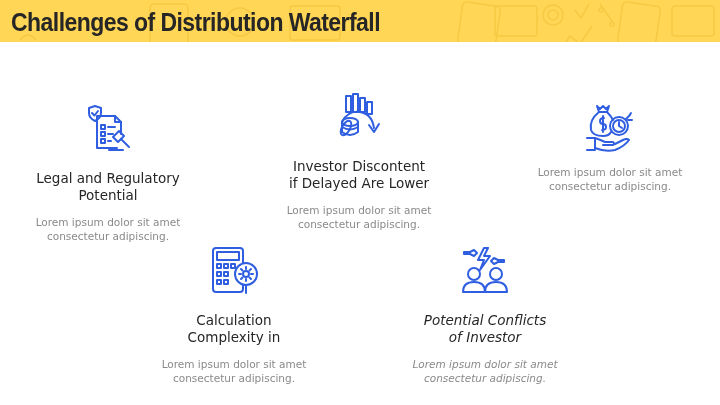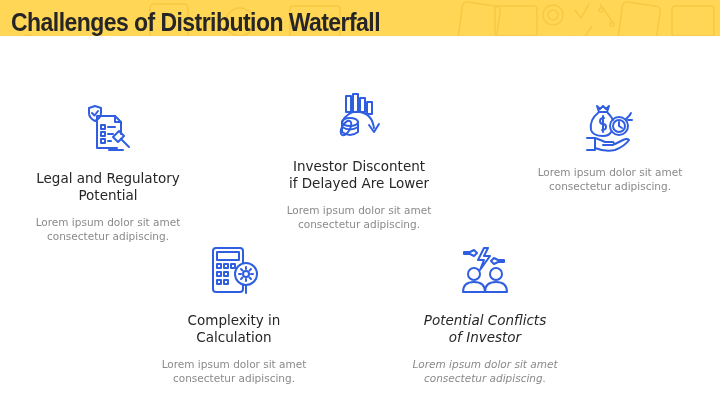--- a/index.html
+++ b/index.html
@@ -3,21 +3,21 @@
   <meta charset="utf-8">
   <style>
     html, body { margin: 0; padding: 0; }
     body {
       width: 720px; height: 405px; overflow: hidden;
       background: #ffffff;
       font-family: "Liberation Sans", sans-serif;
       position: relative;
     }
     .header {
-      position: absolute; left: 0; top: 0; width: 720px; height: 36px;
+      position: absolute; left: 0; top: 0; width: 720px; height: 42px;
       background: #ffd655;
       overflow: hidden;
     }
     .header .pattern { position: absolute; left: 0; top: 0; }
     .title {
       position: absolute; left: 11px; top: 8px;
       font-family: "Liberation Sans", sans-serif;
       font-weight: bold; font-size: 25px; color: #262626;
       letter-spacing: -0.6px;
       transform: scaleX(0.92); transform-origin: left center;
@@ -138,22 +138,22 @@
     <rect class="s" x="8" y="26" width="4" height="4"></rect>
     <rect class="s" x="15" y="26" width="4" height="4"></rect>
     <rect class="s" x="8" y="34" width="4" height="4"></rect>
     <rect class="s" x="15" y="34" width="4" height="4"></rect>
     <circle class="s" cx="37" cy="28" r="11" fill="#fff" style="fill:#fff"></circle>
     <circle class="s" cx="37" cy="28" r="3"></circle>
     <path class="s" d="M37 21 V23 M37 33 V35 M30 28 H32 M42 28 H44 M32 23 L33.5 24.5 M40.5 31.5 L42 33 M42 23 L40.5 24.5 M33.5 31.5 L32 33"></path>
     <path class="s" d="M37 39 V47"></path>
   </svg>
   <div class="heading">
+    <div>Calculation</div>
     <div>Complexity in</div>
-    <div>Calculation</div>
   </div>
   <div class="desc">
     <div>Lorem ipsum dolor sit amet</div>
     <div>consectetur adipiscing.</div>
   </div>
 </div>
 
 <div class="card" style="left:385px; top:246px;font-style:italic;">
   <svg class="icon" viewBox="0 0 50 50">
     <path class="s" d="M4 6 H10 L14 4 L17 7 L14 10 L10 8 H4 Z"></path>

